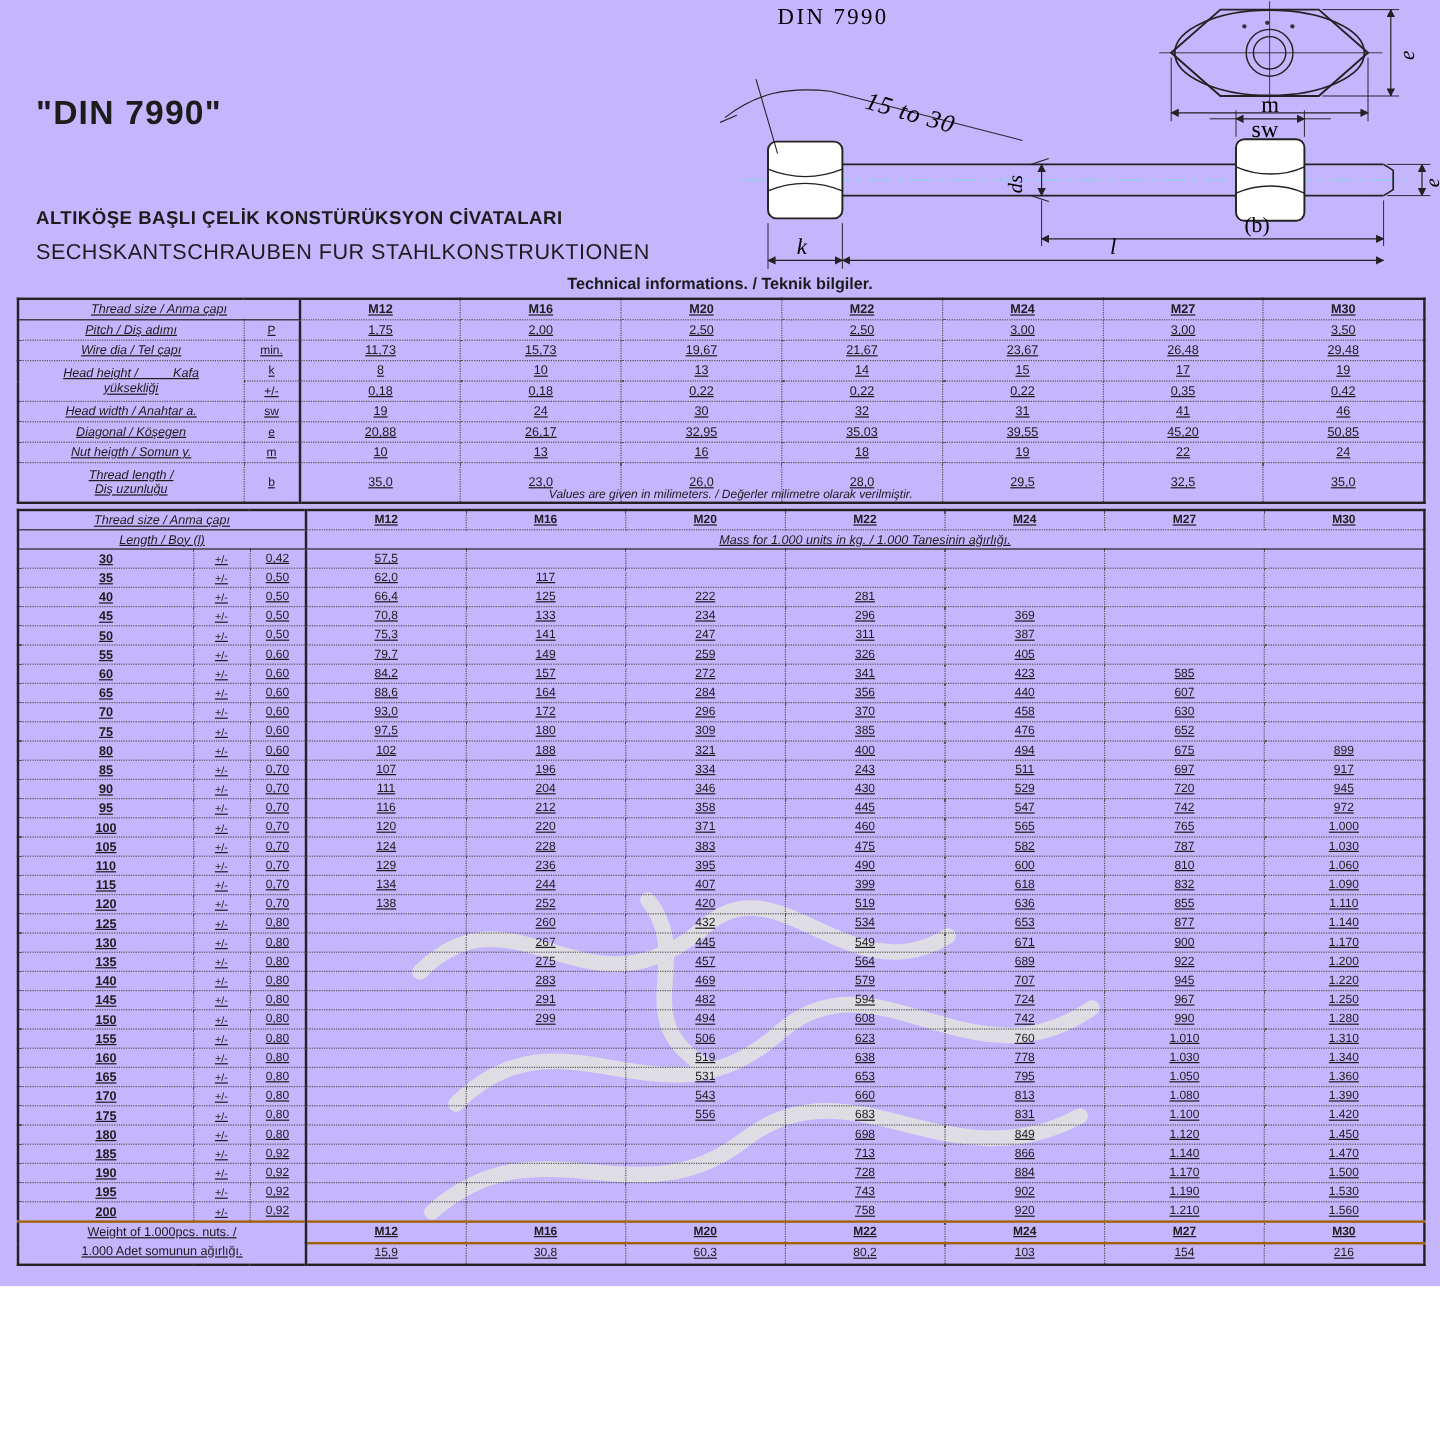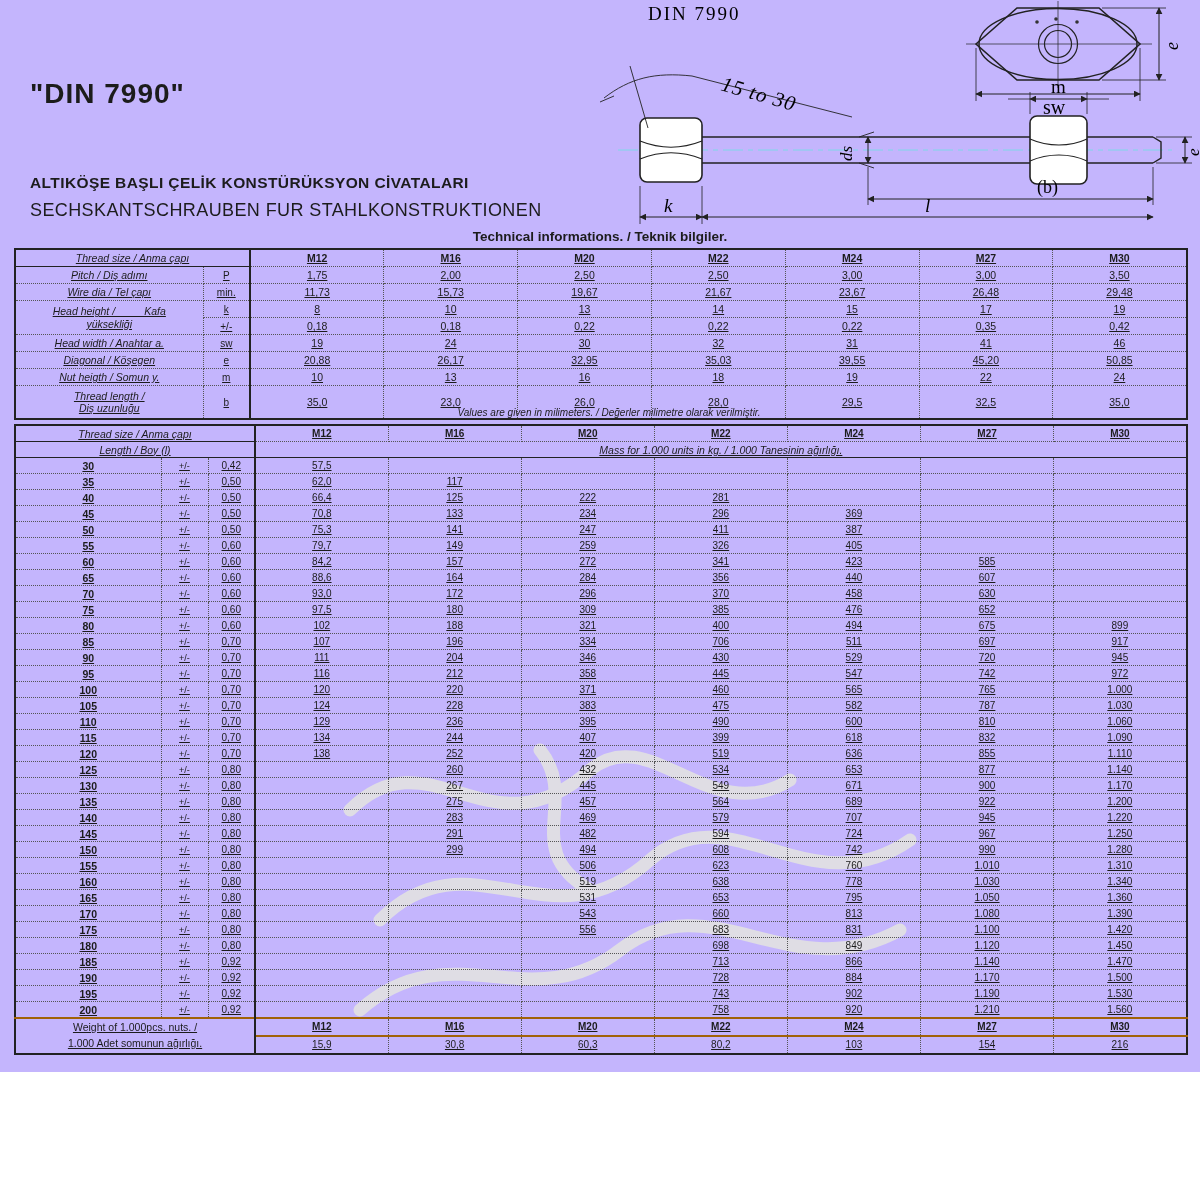--- a/index.html
+++ b/index.html
@@ -344,21 +344,21 @@
           <td class="mass"></td>
           <td class="mass"></td>
         </tr>
         <tr>
           <td class="len">50</td>
           <td class="pm">+/-</td>
           <td class="bsolid">0,50</td>
           <td class="mass">75,3</td>
           <td class="mass">141</td>
           <td class="mass">247</td>
-          <td class="mass">411</td>
+          <td class="mass">311</td>
           <td class="mass">387</td>
           <td class="mass"></td>
           <td class="mass"></td>
         </tr>
         <tr>
           <td class="len">55</td>
           <td class="pm">+/-</td>
           <td class="bsolid">0,60</td>
           <td class="mass">79,7</td>
           <td class="mass">149</td>
@@ -428,21 +428,21 @@
           <td class="mass">675</td>
           <td class="mass">899</td>
         </tr>
         <tr>
           <td class="len">85</td>
           <td class="pm">+/-</td>
           <td class="bsolid">0,70</td>
           <td class="mass">107</td>
           <td class="mass">196</td>
           <td class="mass">334</td>
-          <td class="mass">706</td>
+          <td class="mass">243</td>
           <td class="mass">511</td>
           <td class="mass">697</td>
           <td class="mass">917</td>
         </tr>
         <tr>
           <td class="len">90</td>
           <td class="pm">+/-</td>
           <td class="bsolid">0,70</td>
           <td class="mass">111</td>
           <td class="mass">204</td>

